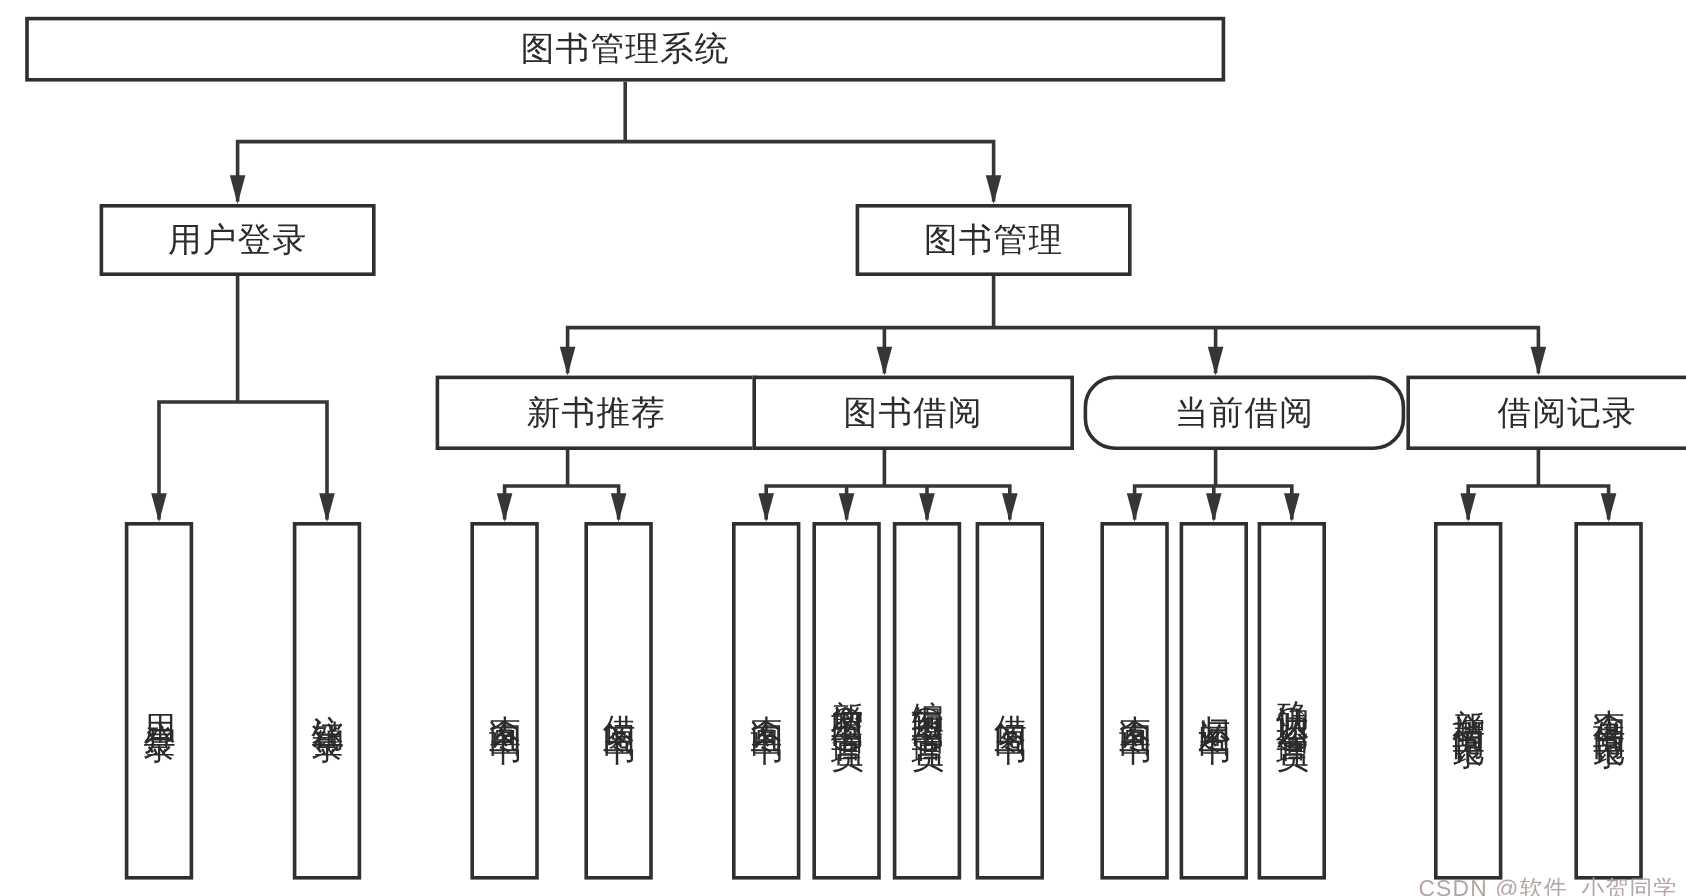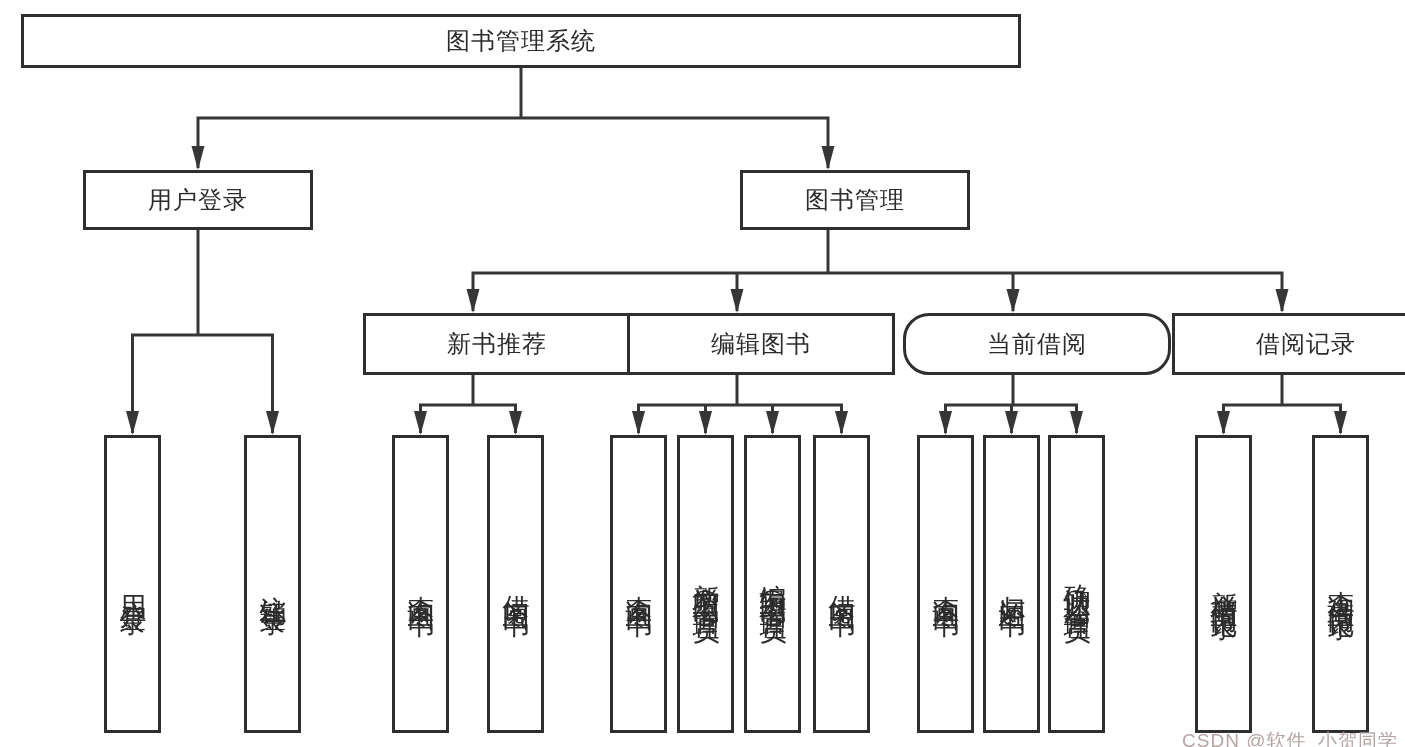--- a/index.html
+++ b/index.html
@@ -14,37 +14,37 @@
   #wires { position: absolute; left: 0; top: 0; width: 1405px; height: 747px; }
   .node {
     position: absolute;
     box-sizing: border-box;
     background: #ffffff;
     border: 3px solid #2f2f2f;
     display: flex;
     align-items: center;
     justify-content: center;
     color: #2b2b2b;
-    font-size: 24px;
+    font-size: 28px;
     line-height: 1;
     white-space: nowrap;
   }
   .hnode { letter-spacing: 1px; }
   .root  { left: 21px;  top: 14px;  width: 1000px; height: 54px; }
   .lvl2  { top: 170px; width: 230px; height: 60px; }
   .lvl3  { top: 313px; width: 268px; height: 62px; }
   .leaf  { top: 435px; width: 57px; height: 298px; font-size: 27px; }
   .leaf > span {
     writing-mode: vertical-rl;
     text-orientation: mixed;
     letter-spacing: 5px;
     line-height: 1;
   }
   .b-login    { left: 83px; }
-  .b-mgmt     { left: 713px; margin-left: 27px; }
+  .b-mgmt     { left: 713px; }
   .s-recommend{ left: 363px; }
   .s-borrow   { left: 627px; }
   .s-current  { left: 903px; border-radius: 26px; }
   .s-records  { left: 1172px; }
   .x0  { left: 104px; }  .x1  { left: 244px; }
   .x2  { left: 392px; }  .x3  { left: 487px; }
   .x4  { left: 610px; }  .x5  { left: 677px; }
   .x6  { left: 744px; }  .x7  { left: 813px; }
   .x8  { left: 917px; }  .x9  { left: 983px; }
   .x10 { left: 1048px; }
@@ -106,21 +106,21 @@
       <use href="#ah" transform="translate(1340.5,435)"></use>
     </g>
   </svg>
 
   <div class="node hnode root">图书管理系统</div>
 
   <div class="node hnode lvl2 b-login">用户登录</div>
   <div class="node hnode lvl2 b-mgmt">图书管理</div>
 
   <div class="node hnode lvl3 s-recommend">新书推荐</div>
-  <div class="node hnode lvl3 s-borrow">编辑图书</div>
+  <div class="node hnode lvl3 s-borrow">图书借阅</div>
   <div class="node hnode lvl3 s-current">当前借阅</div>
   <div class="node hnode lvl3 s-records">借阅记录</div>
 
   <div class="node leaf x0">
     <span>用户登录</span>
   </div>
   <div class="node leaf x1">
     <span>注销登录</span>
   </div>
 

